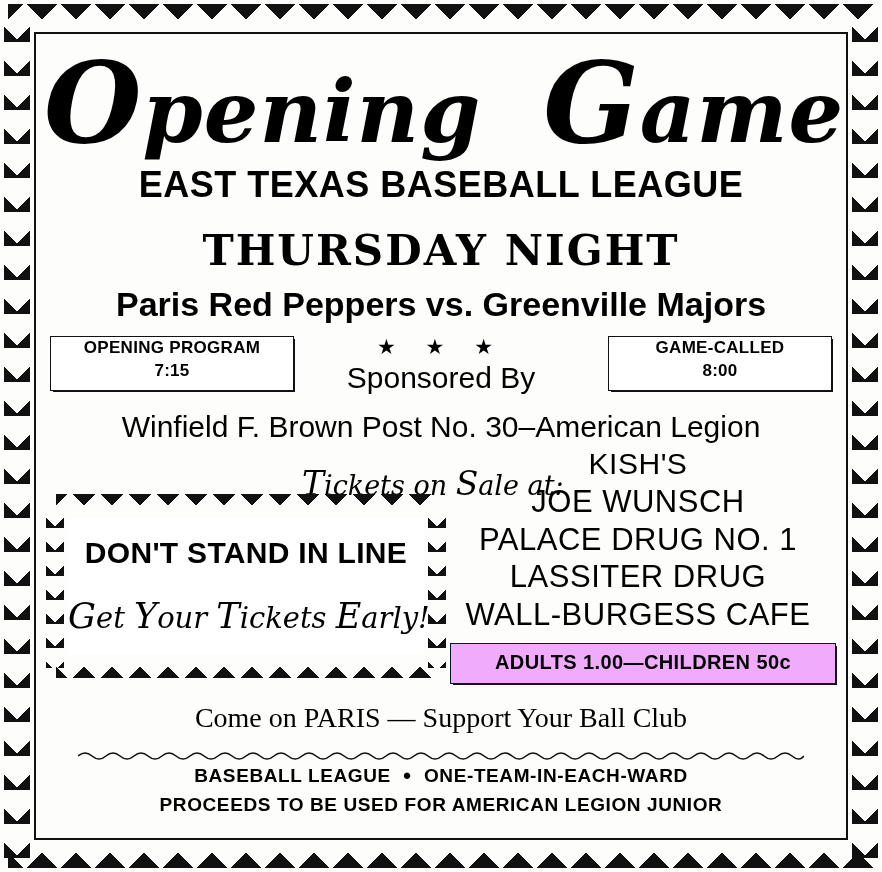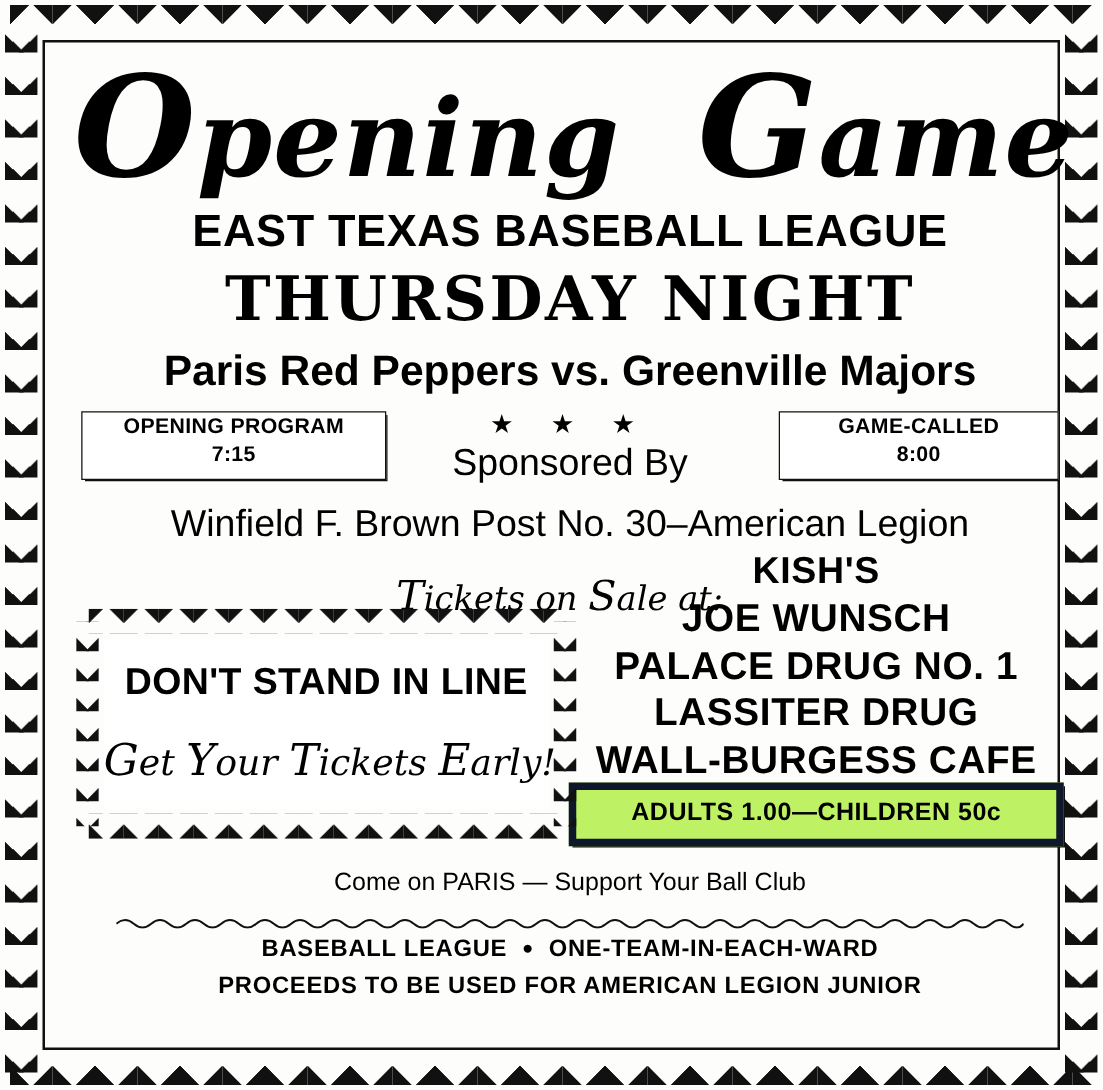--- a/index.html
+++ b/index.html
@@ -60,21 +60,21 @@
     left: 34px;
     top: 32px;
     right: 34px;
     bottom: 32px;
     border: 2px solid #111;
   }
 
   
   .content {
     position: absolute;
-    left: 59px;
+    left: 44px;
     top: 40px;
     width: 794px;
     height: 792px;
     text-align: center;
   }
 
   .headline-script {
     font-family: "DejaVu Serif", serif;
     font-style: italic;
     font-weight: 700;
@@ -93,23 +93,23 @@
     font-weight: 700;
     font-size: 36px;
     letter-spacing: 0.5px;
     margin-top: 4px;
     white-space: nowrap;
   }
 
   .night-line {
     font-family: "DejaVu Serif", serif;
     font-weight: 700;
-    font-size: 49px;
+    font-size: 42px;
     letter-spacing: 2px;
-    margin-top: 4px;
+    margin-top: 20px;
     white-space: nowrap;
   }
 
   .teams-line {
     font-family: "Liberation Sans", sans-serif;
     font-weight: 700;
     font-size: 34px;
     margin-top: 10px;
     white-space: nowrap;
   }
@@ -178,40 +178,40 @@
 
   .vendors {
     position: absolute;
     right: 2px;
     top: -4px;
     width: 396px;
     text-align: center;
   }
   .vendors .v {
     font-family: "Liberation Sans", sans-serif;
-    font-weight: 700;
+    font-weight: 400;
     font-size: 31px;
     line-height: 1.22;
     letter-spacing: 0.5px;
     white-space: nowrap;
   }
   .vendors .v.kish { font-size: 30px; }
 
   .price-box {
     position: absolute;
     right: 2px;
     bottom: 2px;
     width: 372px;
-    border: 6px solid #0f172a;
+    border: 1px solid #0f172a;
     padding: 7px 6px 9px 6px;
     font-family: "Liberation Sans", sans-serif;
     font-weight: 700;
     font-size: 20px;
     letter-spacing: 0.4px;
-    background: #bef264;
+    background: #f0abfc;
     box-shadow: 2px 2px 0 -1px #111;
   }
 
   
   .line-panel {
     position: absolute;
     left: 2px;
     top: 44px;
     width: 400px;
     height: 184px;
@@ -265,22 +265,22 @@
   .get-early {
     font-family: "DejaVu Serif", serif;
     font-style: italic;
     font-size: 29px;
     margin-top: 26px;
     white-space: nowrap;
   }
   .get-early .cap { font-size: 35px; }
 
   .come-on {
-    font-family: Liberation Sans, sans-serif;
-    font-size: 20px;
+    font-family: Liberation Serif, serif;
+    font-size: 28px;
     font-weight: 400;
     margin-top: 16px;
     white-space: nowrap;
   }
 
   .wave-rule {
     margin: 12px auto 0 auto;
     width: 726px;
     height: 10px;
   }

